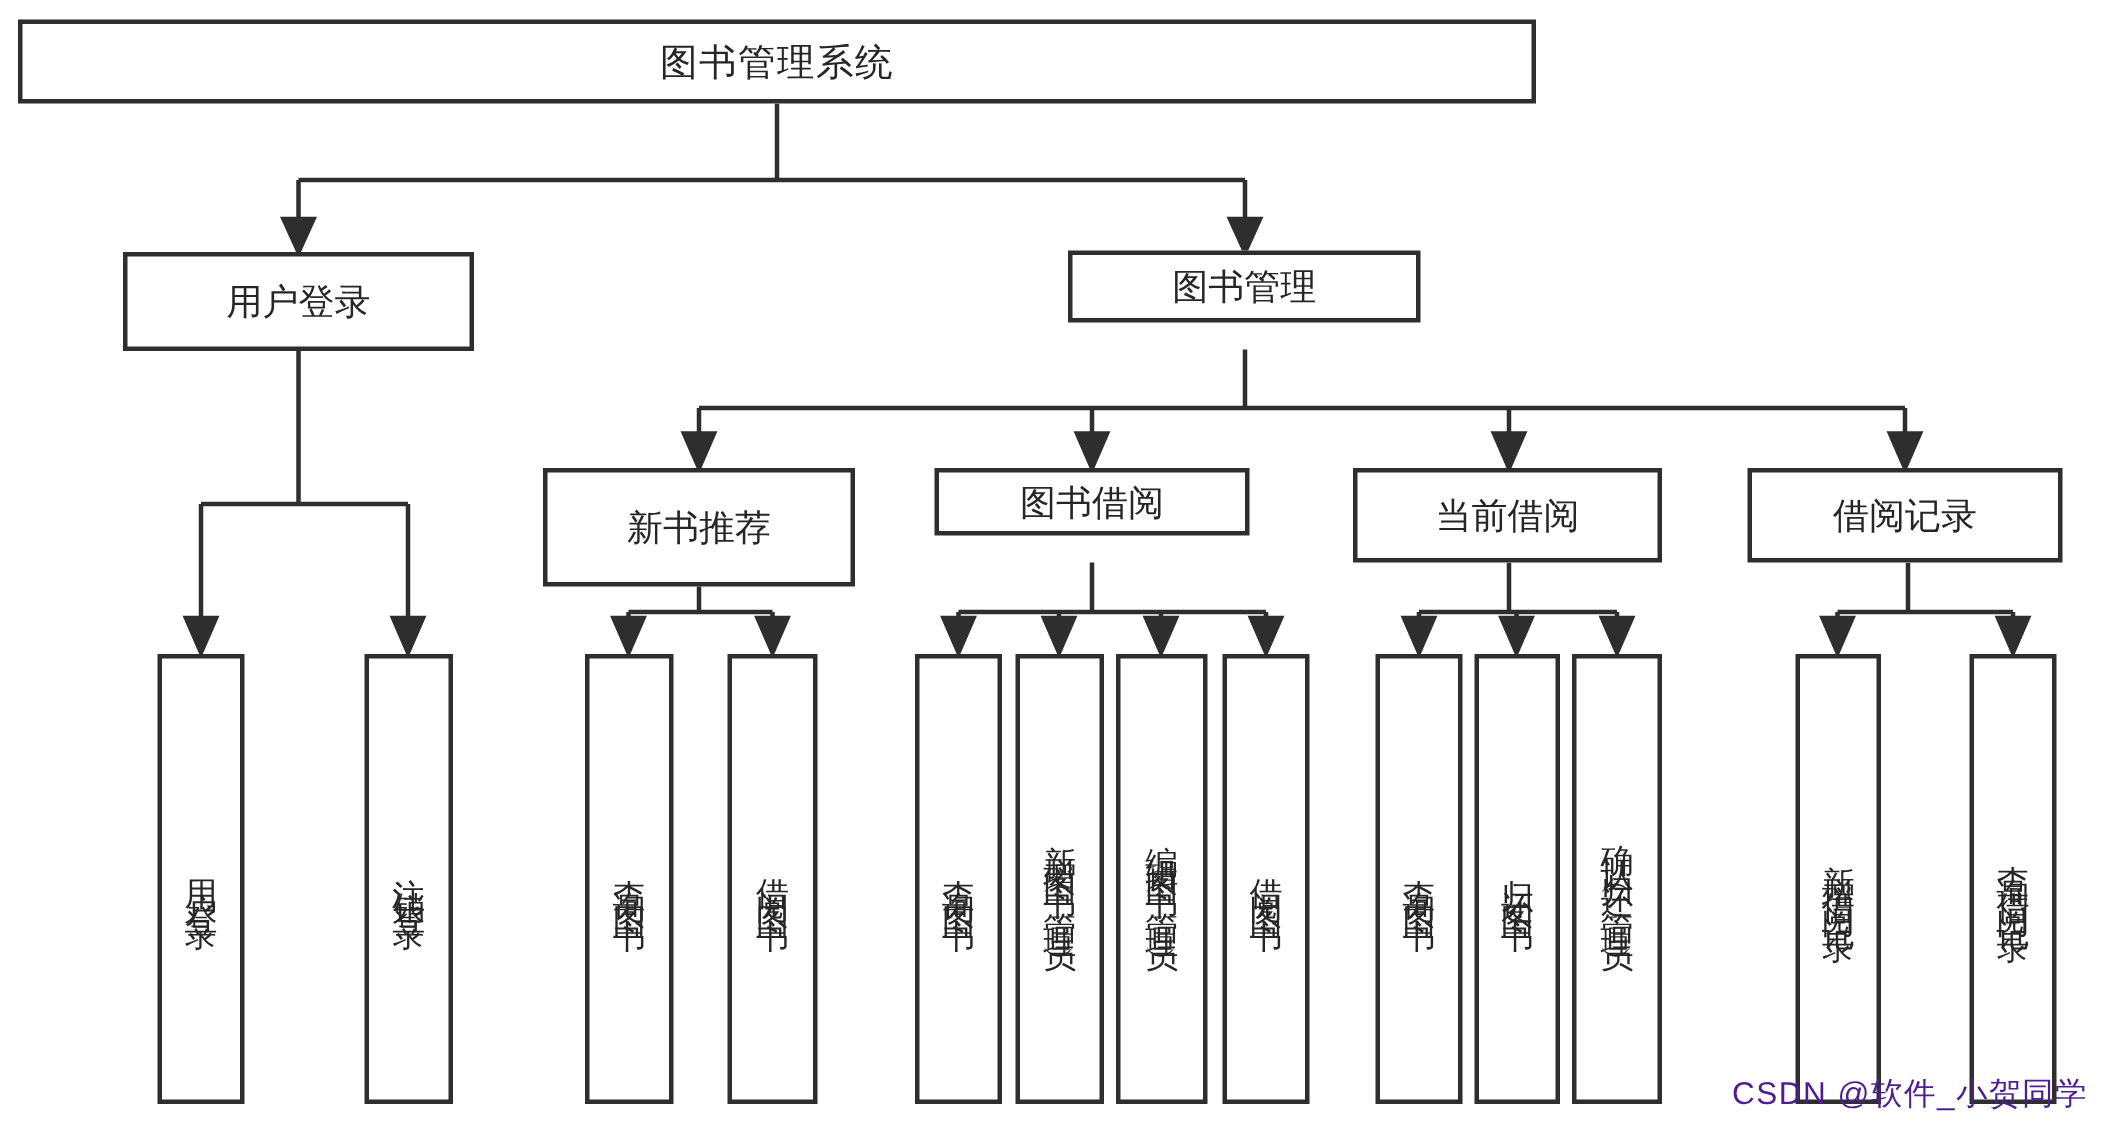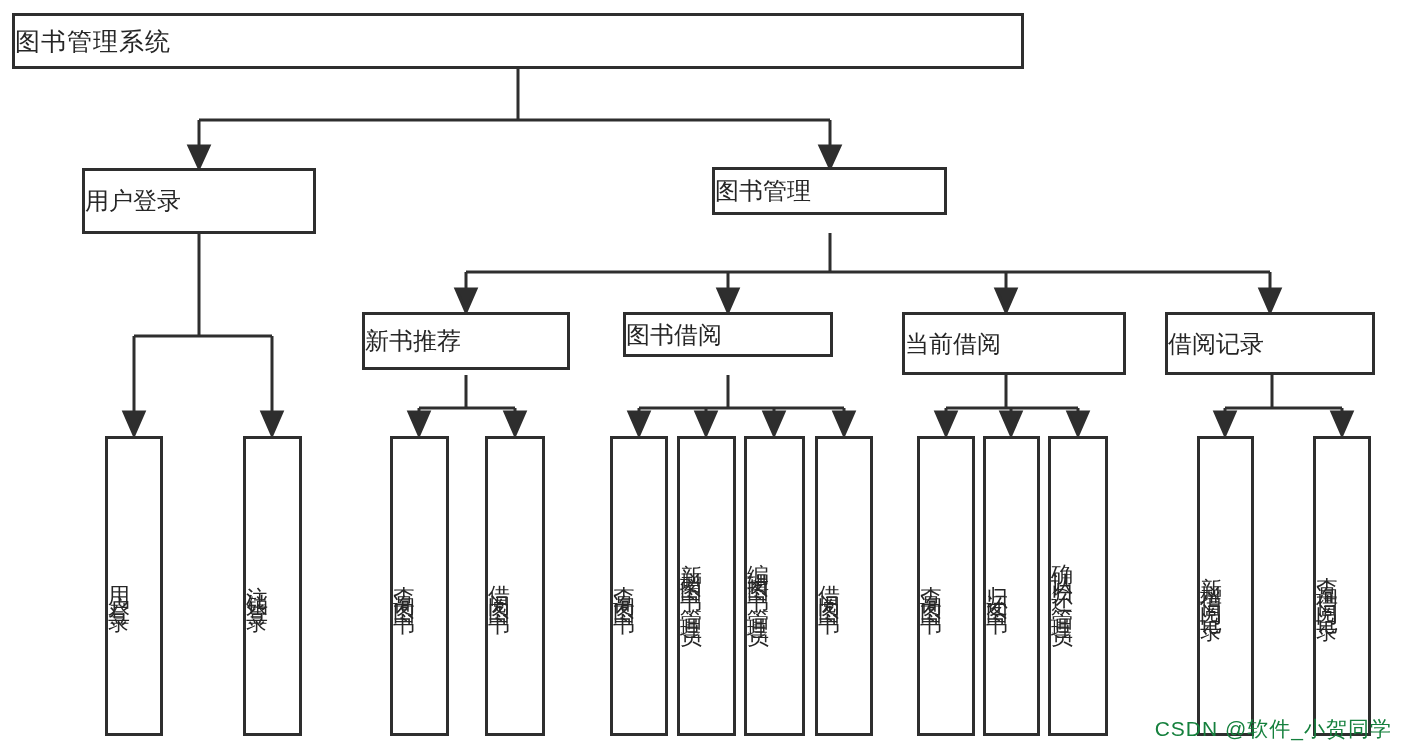--- a/index.html
+++ b/index.html
@@ -16,41 +16,41 @@
     position:absolute;
     left:0; top:0;
     z-index:0;
   }
   .box {
     position:absolute;
     background:#ffffff;
     border:3px solid #2e2e2e;
     display:flex;
     align-items:center;
-    justify-content:flex-start;
+    justify-content:center;
     color:#262626;
     z-index:1;
     white-space:nowrap;
   }
   .h  { font-size:24px; }
   .root { font-size:25px; letter-spacing:1px; }
   .v  { font-size:22px; }
   .v .vt {
     writing-mode:vertical-rl;
     text-orientation:mixed;
     letter-spacing:9px;
     line-height:1;
   }
   .watermark {
     position:absolute;
     right:13px;
     bottom:4px;
     font-size:21px;
     letter-spacing:1px;
-    color:#15803d;
+    color:#4c1d95;
     z-index:3;
     margin-top:16px;
   }
 </style>
 </head>
 <body>
 
 <div class="canvas">
 
   <svg class="wires" width="1405" height="747" viewBox="0 0 1405 747">
@@ -100,27 +100,27 @@
     <span>图书管理系统</span>
   </div>
 
   <div class="box h" style="left:82px;top:168px;width:234px;height:66px">
     <span>用户登录</span>
   </div>
   <div class="box h" style="left:712px;top:167px;width:235px;height:48px">
     <span>图书管理</span>
   </div>
 
-  <div class="box h" style="left:362px;top:312px;width:208px;height:58px">
+  <div class="box h" style="left:362px;top:312px;width:208px;height:79px">
     <span>新书推荐</span>
   </div>
   <div class="box h" style="left:623px;top:312px;width:210px;height:45px">
     <span>图书借阅</span>
   </div>
-  <div class="box h" style="left:902px;top:312px;width:224px;height:63px">
+  <div class="box h" style="left:902px;top:312px;width:206px;height:63px">
     <span>当前借阅</span>
   </div>
   <div class="box h" style="left:1165px;top:312px;width:210px;height:63px">
     <span>借阅记录</span>
   </div>
 
   <div class="box v" style="left:105px;top:436px;width:58px;height:300px">
     <span class="vt">用户登录</span>
   </div>
   <div class="box v" style="left:243px;top:436px;width:59px;height:300px">

